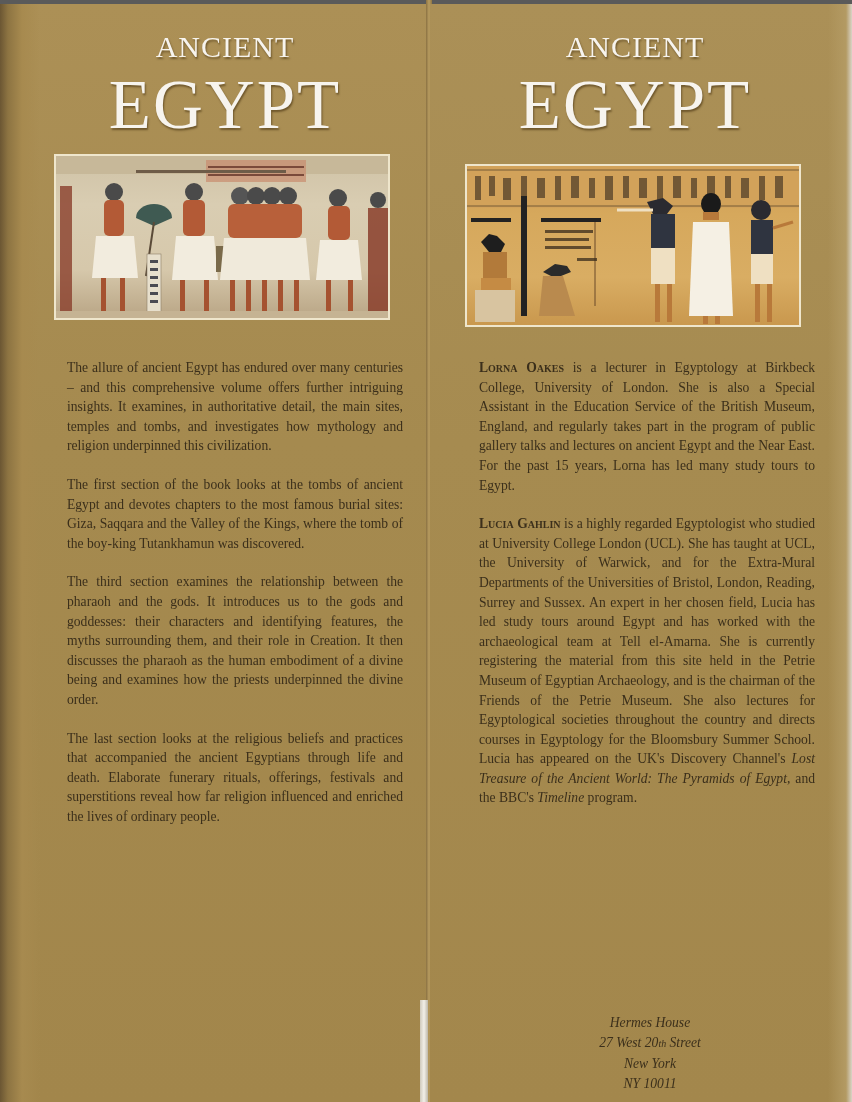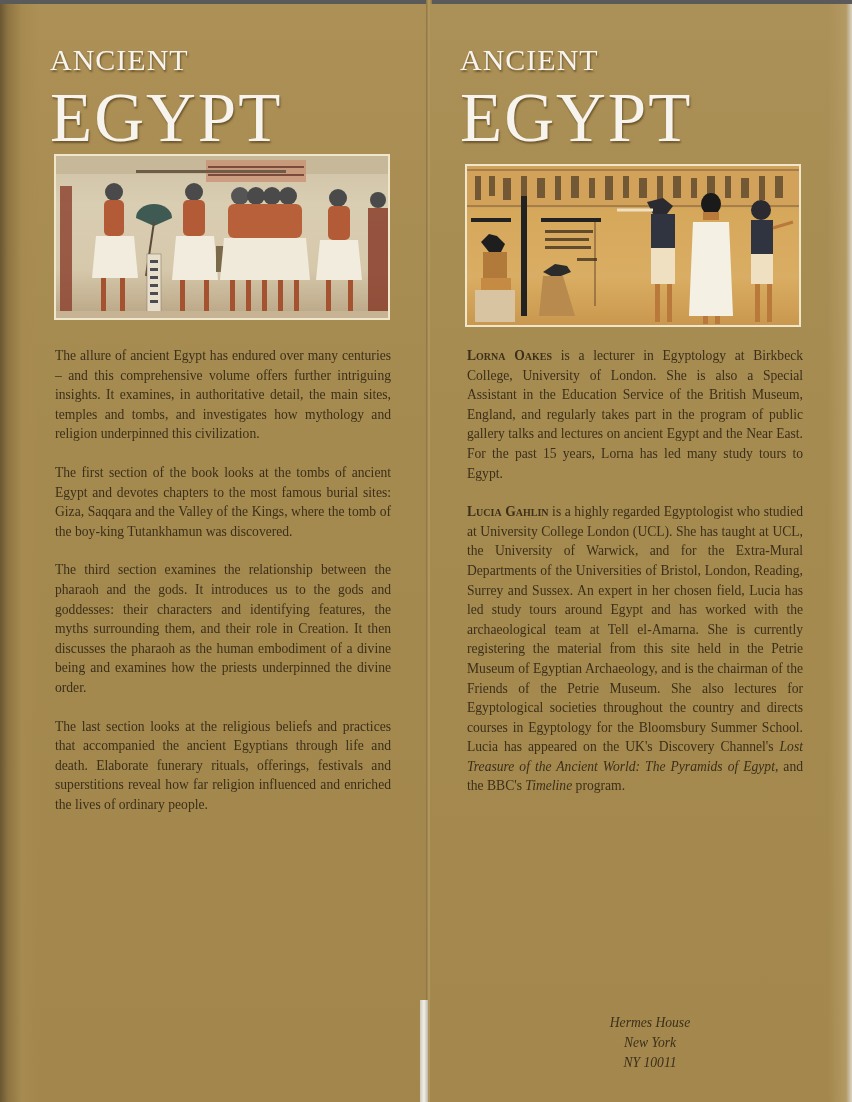--- a/index.html
+++ b/index.html
@@ -26,38 +26,38 @@
   .gutter {
     position: absolute; left: 426px; top: 0; width: 6px; height: 1102px;
     background: linear-gradient(90deg, #8a7142, #b89c60, #8f7644);
   }
   .gutter-bottom {
     position: absolute; left: 420px; top: 1000px; width: 8px; height: 102px;
     background: linear-gradient(90deg, #cfc9bb, #f2efe8, #bdb7a8);
   }
   .top-strip { position: absolute; left: 0; top: 0; width: 852px; height: 4px; background: #5a5a5a; }
 
-  .title-block { position: absolute; color: #f7f4ee;
-    text-shadow: 1px 2px 2px rgba(60,40,10,0.55); margin-top: 13px; }
+  .title-block { position: absolute; text-align: center; color: #f7f4ee;
+    text-shadow: 1px 2px 2px rgba(60,40,10,0.55); }
   .title-small { font-size: 30px; letter-spacing: 1px; line-height: 30px; display: block; }
   .title-large { font-size: 69px; line-height: 86px; letter-spacing: 2px; display: block; }
   .title-left { left: 50px; width: 350px; top: 32px; }
   .title-right { left: 460px; width: 350px; top: 32px; }
 
   .photo {
     position: absolute; border: 2px solid #efe6cc; box-sizing: border-box; overflow: hidden;
   }
   .photo-left { left: 54px; top: 154px; width: 336px; height: 166px;
     background: linear-gradient(180deg, #cfc2a6 0%, #d9cdb2 30%, #d6c8ab 70%, #b9a585 100%); }
   .photo-right { left: 465px; top: 164px; width: 336px; height: 163px;
     background: linear-gradient(180deg, #c99a52 0%, #d6a85c 30%, #d9ad63 70%, #c9984e 100%); }
 
   .body-text {
     position: absolute; font-size: 13.6px; line-height: 19.6px; color: #3b2f1b;
-    text-align: justify; margin: 0;
+    text-align: justify; margin: 12px;
   }
   .left-col { left: 55px; width: 336px; }
   .right-col { left: 467px; width: 336px; }
   .body-text p { margin: 0 0 19px 0; }
   .sc { font-variant: small-caps; font-weight: bold; }
   .it { font-style: italic; }
 
   .imprint { position: absolute; left: 500px; width: 300px; top: 1013px; text-align: center;
     font-size: 13.6px; line-height: 20px; color: #3b2f1b; }
   .imprint div { white-space: nowrap; font-style: italic; }
@@ -226,16 +226,17 @@
     </svg>
   </div>
 
   <div class="body-text right-col" style="top:346px;">
     <p><span class="sc">Lorna Oakes</span><span> is a lecturer in Egyptology at Birkbeck College, University of London. She is also a Special Assistant in the Education Service of the British Museum, England, and regularly takes part in the program of public gallery talks and lectures on ancient Egypt and the Near East. For the past 15 years, Lorna has led many study tours to Egypt.</span></p>
     <p><span class="sc">Lucia Gahlin</span><span> is a highly regarded Egyptologist who studied at University College London (UCL). She has taught at UCL, the University of Warwick, and for the Extra-Mural Departments of the Universities of Bristol, London, Reading, Surrey and Sussex. An expert in her chosen field, Lucia has led study tours around Egypt and has worked with the archaeological team at Tell el-Amarna. She is currently registering the material from this site held in the Petrie Museum of Egyptian Archaeology, and is the chairman of the Friends of the Petrie Museum. She also lectures for Egyptological societies throughout the country and directs courses in Egyptology for the Bloomsbury Summer School. Lucia has appeared on the UK's Discovery Channel's </span><span class="it">Lost Treasure of the Ancient World: The Pyramids of Egypt</span><span>, and the BBC's </span><span class="it">Timeline</span><span> program.</span></p>
   </div>
 
   <div class="imprint">
     <div>Hermes House</div>
+    <div><span>27 West 20</span><span class="sm">th</span><span> Street</span></div>
     <div>New York</div>
     <div>NY 10011</div>
   </div>
 </div>
 
 </body></html>

